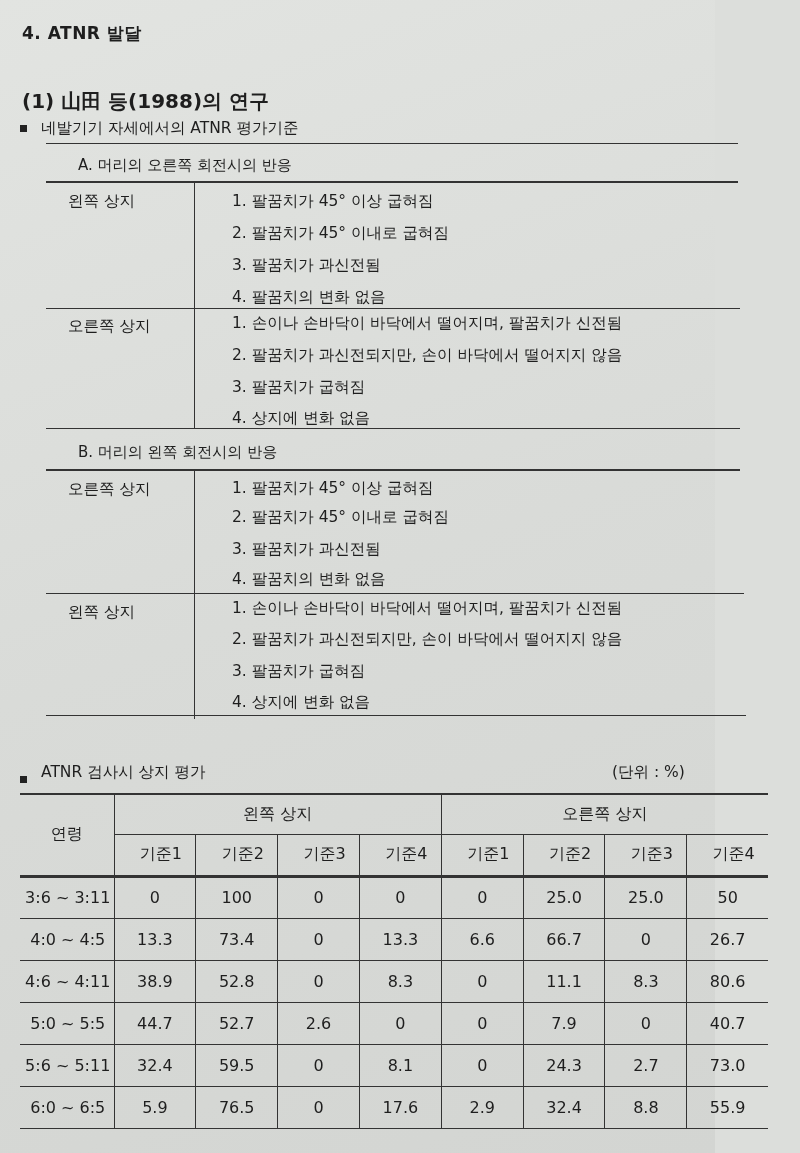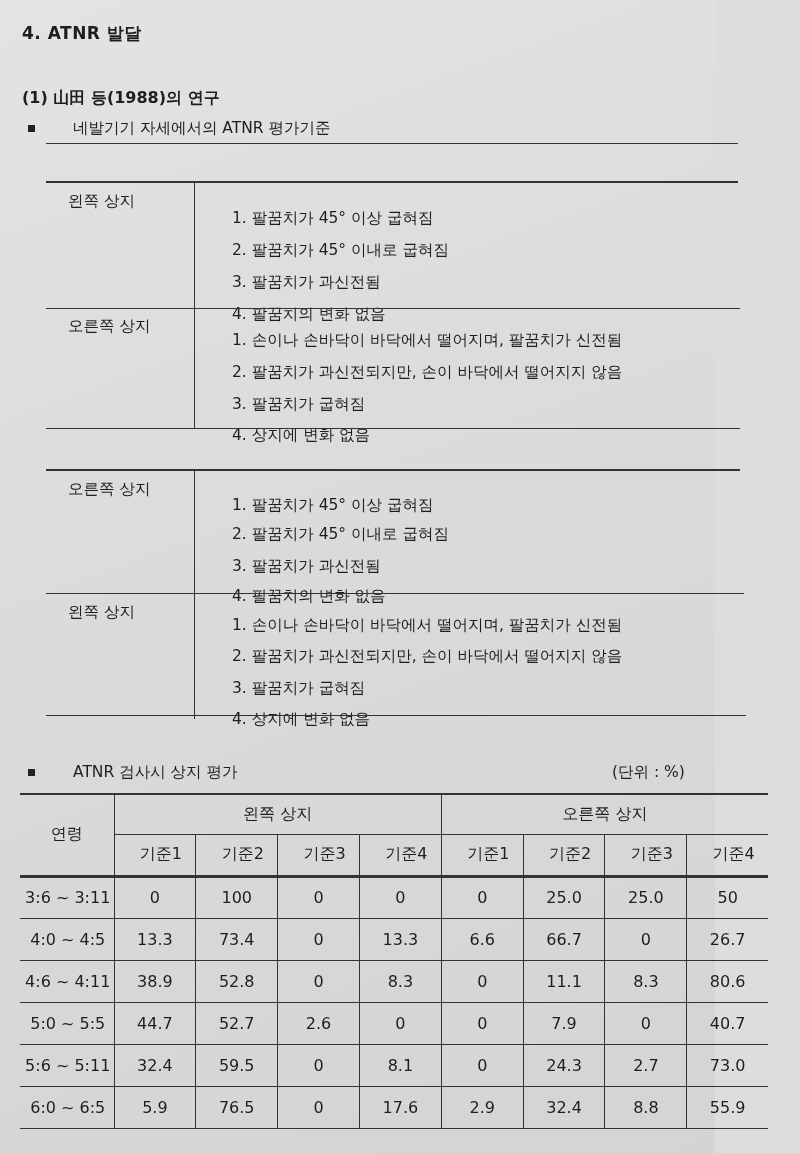--- a/index.html
+++ b/index.html
@@ -8,28 +8,28 @@
     background: #dcdedb;
     font-family: "DejaVu Sans", "Liberation Sans", sans-serif;
     color: #1e1e1e;
     position: relative;
   }
   .page {
     position: absolute; left: 0; top: 0; width: 715px; height: 1153px;
     background: linear-gradient(160deg, #e2e4e1 0%, #d9dbd8 50%, #d3d5d2 100%);
   }
   .h1 { position: absolute; left: 22px; top: 22px; font-size: 17px; font-weight: bold; letter-spacing: 0.5px; }
-  .h2 { position: absolute; left: 22px; top: 88px; font-size: 16px; font-weight: bold; }
-  .bullet-title { position: absolute; left: 28px; font-size: 15.5px; display: flex; align-items: center; gap: 24px; }
+  .h2 { position: absolute; left: 22px; top: 88px; font-size: 20px; font-weight: bold; }
+  .bullet-title { position: absolute; left: 20px; font-size: 15.5px; display: flex; align-items: center; }
   .bullet-sq { display: inline-block; width: 7px; height: 7px; background: #222; margin-right: 14px; }
   .rule { position: absolute; height: 0; border-top: 1.5px solid #333; }
   .rule.thick { border-top: 2.5px solid #333; }
   .subhead { position: absolute; left: 78px; font-size: 15px; }
   .crit-label { position: absolute; left: 22px; font-size: 15.5px; }
-  .crit-item { position: absolute; left: 186px; font-size: 15.5px; white-space: nowrap; margin-top: 17px; }
+  .crit-item { position: absolute; left: 186px; font-size: 15.5px; white-space: nowrap; }
   .vline { position: absolute; border-left: 1.5px solid #333; }
 
   .data-table {
     position: absolute; left: 20px; top: 793px; width: 748px;
     border-collapse: collapse; font-size: 16px;
   }
   .data-table td, .data-table th {
     border-right: 1.2px solid #333; border-bottom: 1.2px solid #333;
     text-align: center; font-weight: normal; height: 42px;
   }
@@ -47,61 +47,63 @@
 
   <div class="h1">4. ATNR 발달</div>
   <div class="h2">(1) 山田 등(1988)의 연구</div>
 
   <div class="bullet-title" style="top:118px;">
     <span class="bullet-sq"></span>
     <span>네발기기 자세에서의 ATNR 평가기준</span>
   </div>
 
   <div class="rule" style="left:46px; top:143px; width:692px;"></div>
+  <div class="subhead" style="top:156px;">A. 머리의 오른쪽 회전시의 반응</div>
   <div class="rule thick" style="left:46px; top:181px; width:692px;"></div>
 
   <div class="vline" style="left:194px; top:183px; height:245px;"></div>
 
   <div class="crit-label" style="left:68px; top:191px;">왼쪽 상지</div>
   <div class="crit-item" style="left:232px; top:191px;">1. 팔꿈치가 45° 이상 굽혀짐</div>
   <div class="crit-item" style="left:232px; top:223px;">2. 팔꿈치가 45° 이내로 굽혀짐</div>
   <div class="crit-item" style="left:232px; top:255px;">3. 팔꿈치가 과신전됨</div>
   <div class="crit-item" style="left:232px; top:287px;">4. 팔꿈치의 변화 없음</div>
 
   <div class="rule" style="left:46px; top:308px; width:694px;"></div>
 
   <div class="crit-label" style="left:68px; top:316px;">오른쪽 상지</div>
   <div class="crit-item" style="left:232px; top:313px;">1. 손이나 손바닥이 바닥에서 떨어지며, 팔꿈치가 신전됨</div>
   <div class="crit-item" style="left:232px; top:345px;">2. 팔꿈치가 과신전되지만, 손이 바닥에서 떨어지지 않음</div>
   <div class="crit-item" style="left:232px; top:377px;">3. 팔꿈치가 굽혀짐</div>
   <div class="crit-item" style="left:232px; top:408px;">4. 상지에 변화 없음</div>
 
   <div class="rule" style="left:46px; top:428px; width:694px;"></div>
 
+  <div class="subhead" style="top:443px;">B. 머리의 왼쪽 회전시의 반응</div>
   <div class="rule thick" style="left:46px; top:469px; width:694px;"></div>
 
   <div class="vline" style="left:194px; top:471px; height:248px;"></div>
 
   <div class="crit-label" style="left:68px; top:479px;">오른쪽 상지</div>
   <div class="crit-item" style="left:232px; top:478px;">1. 팔꿈치가 45° 이상 굽혀짐</div>
   <div class="crit-item" style="left:232px; top:507px;">2. 팔꿈치가 45° 이내로 굽혀짐</div>
   <div class="crit-item" style="left:232px; top:539px;">3. 팔꿈치가 과신전됨</div>
   <div class="crit-item" style="left:232px; top:569px;">4. 팔꿈치의 변화 없음</div>
 
   <div class="rule" style="left:46px; top:593px; width:698px;"></div>
 
   <div class="crit-label" style="left:68px; top:602px;">왼쪽 상지</div>
   <div class="crit-item" style="left:232px; top:598px;">1. 손이나 손바닥이 바닥에서 떨어지며, 팔꿈치가 신전됨</div>
   <div class="crit-item" style="left:232px; top:629px;">2. 팔꿈치가 과신전되지만, 손이 바닥에서 떨어지지 않음</div>
   <div class="crit-item" style="left:232px; top:661px;">3. 팔꿈치가 굽혀짐</div>
   <div class="crit-item" style="left:232px; top:692px;">4. 상지에 변화 없음</div>
 
   <div class="rule" style="left:46px; top:715px; width:700px;"></div>
 
-  <div class="bullet-title" style="top:762px;">
+  <div class="bullet-title" style="top:762px;align-items:flex-end;">
     <span class="bullet-sq"></span>
     <span>ATNR 검사시 상지 평가</span>
   </div>
   <div class="unit">(단위 : %)</div>
 
   <table class="data-table">
     <thead>
       <tr class="head-top">
         <th rowspan="2" style="border-bottom:3px solid #333;">연령</th>
         <th colspan="4">왼쪽 상지</th>

